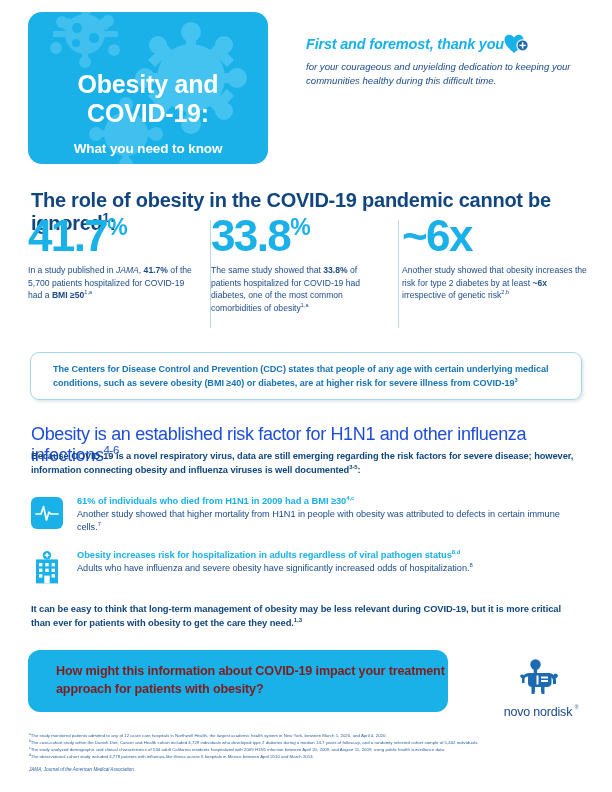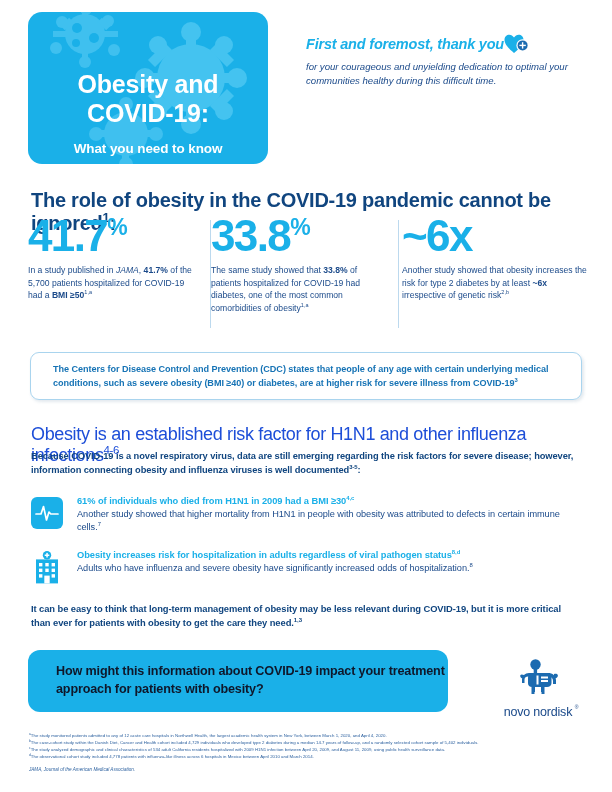--- a/index.html
+++ b/index.html
@@ -232,21 +232,21 @@
     position: absolute;
     left: 28px; top: 650px;
     width: 420px;
     height: 62px;
     background: #1ab0e8;
     border-radius: 12px;
     display: flex;
     align-items: center;
   }
   #cta-text {
-    color: #0f172a;
+    color: #7f1d1d;
     font-size: 12.6px;
     font-weight: bold;
     line-height: 1.42;
     padding-left: 28px;
     letter-spacing: -0.15px;
   }
   #logo-block {
     position: absolute;
     left: 492px; top: 658px;
     width: 92px;
@@ -354,21 +354,21 @@
     <div id="thanks-head-row">
       <span id="thanks-headline">First and foremost, thank you</span>
       <svg width="26" height="20" viewBox="0 0 26 20">
         <path d="M10 19 C2 12.5 0.5 8.5 0.5 5.8 C0.5 2.8 2.7 0.8 5.3 0.8 C7.2 0.8 8.9 1.9 10 3.6 C11.1 1.9 12.8 0.8 14.7 0.8 C17.3 0.8 19.5 2.8 19.5 5.8 C19.5 8.5 18 12.5 10 19 Z" fill="#1ab0e8"></path>
         <circle cx="18.6" cy="11.4" r="6.2" fill="#ffffff"></circle>
         <circle cx="18.6" cy="11.4" r="5" fill="#1c6bb0"></circle>
         <rect x="17.9" y="8.2" width="1.4" height="6.4" fill="#ffffff"></rect>
         <rect x="15.4" y="10.7" width="6.4" height="1.4" fill="#ffffff"></rect>
       </svg>
     </div>
-    <div class="thanks-para">for your courageous and unyielding dedication to optimal your communities healthy during this difficult time.</div>
+    <div class="thanks-para">for your courageous and unyielding dedication to keeping your communities healthy during this difficult time.</div>
   </div>
 </div>
 
 <div id="stats-heading">
   <span>The role of obesity in the COVID-19 pandemic cannot be ignored</span><sup>1</sup><span>:</span>
 </div>
 
 <div id="stats-row">
   <div class="stat-divider" id="div1"></div>
   <div class="stat-divider" id="div2"></div>

